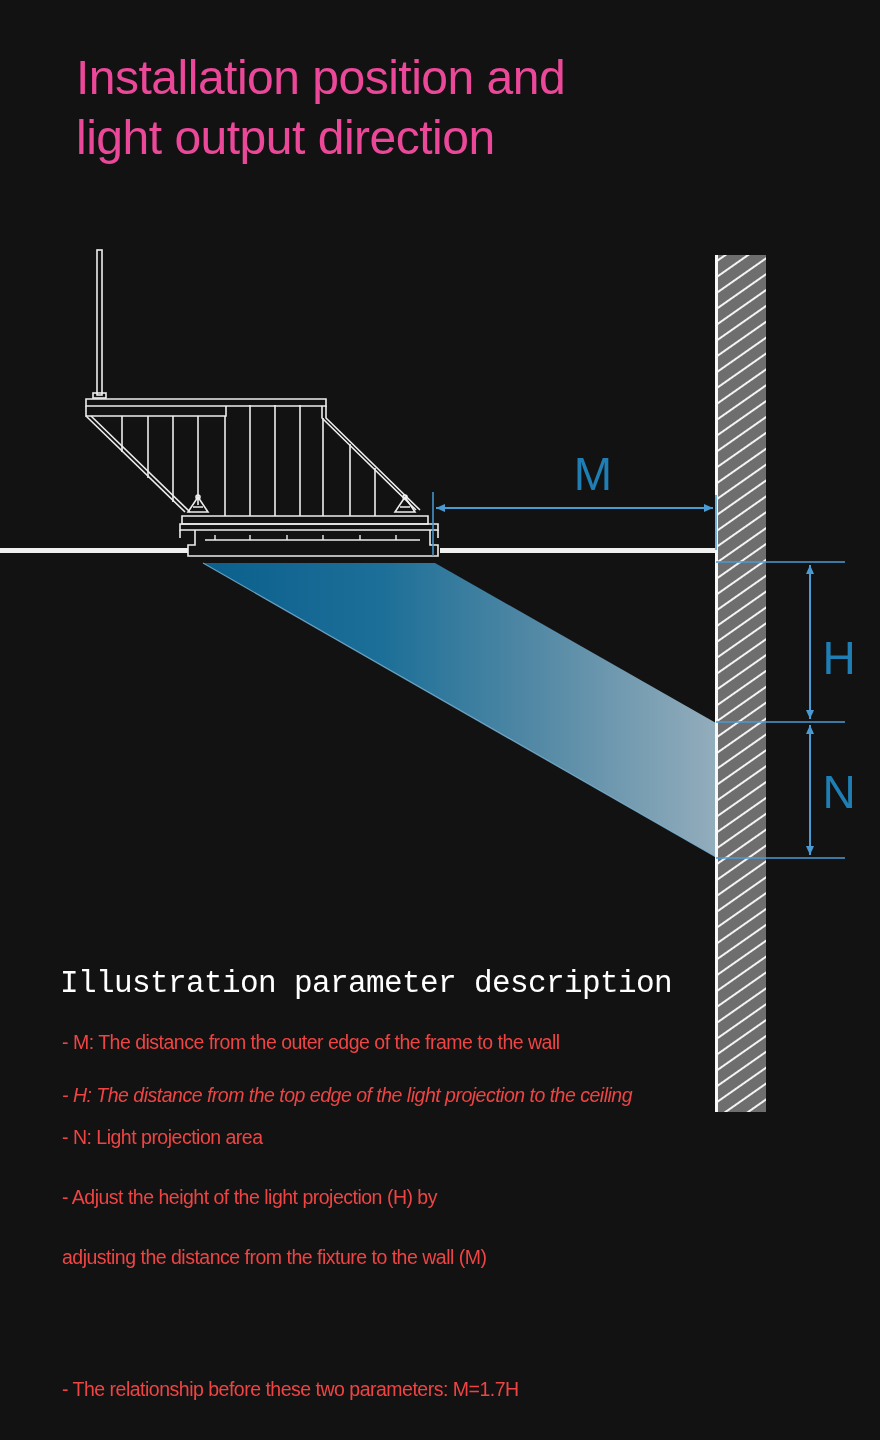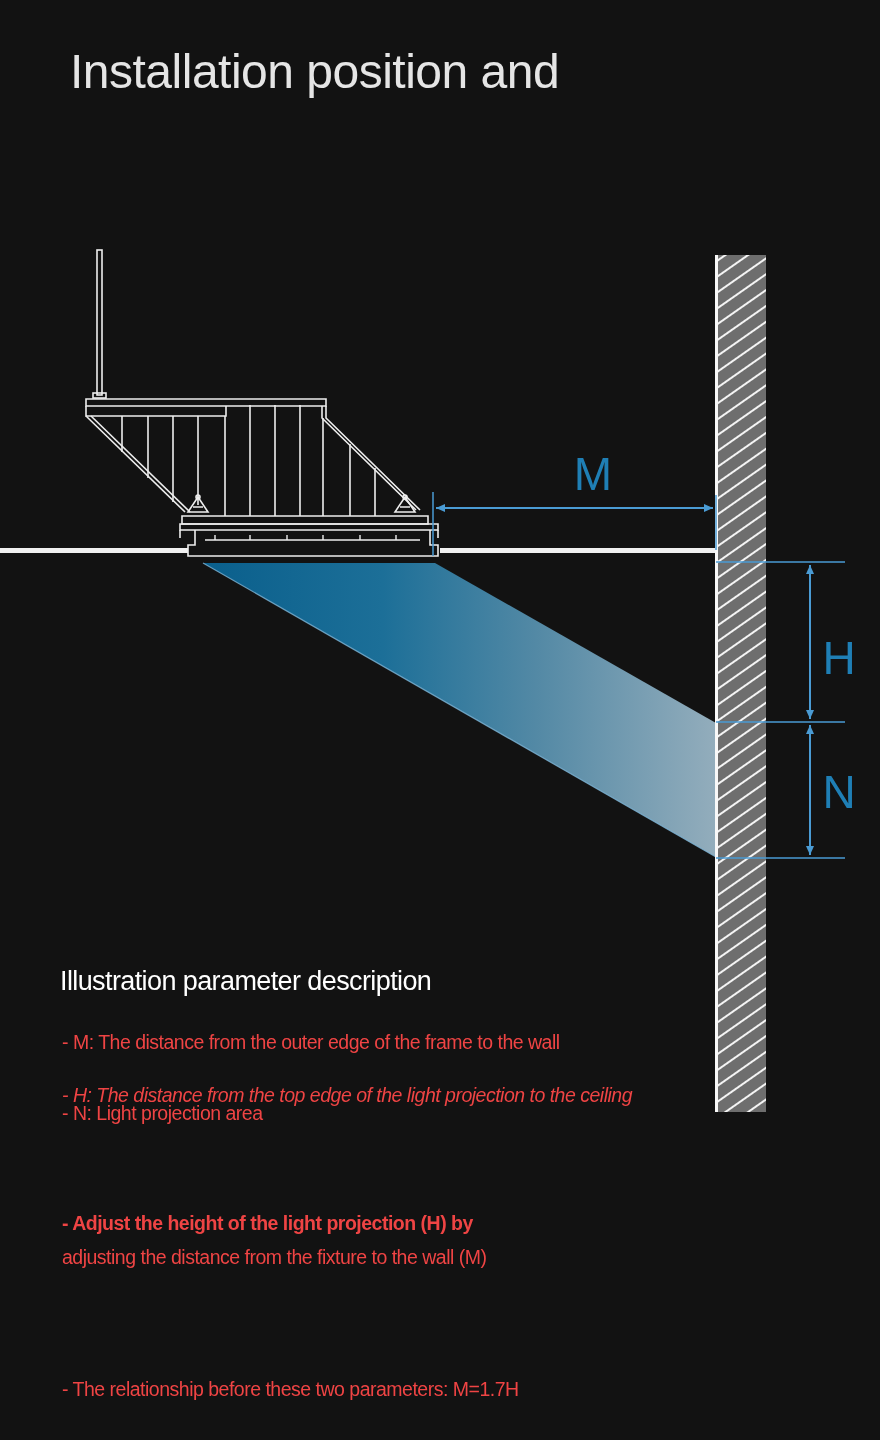--- a/index.html
+++ b/index.html
@@ -1,32 +1,33 @@
 <!DOCTYPE html>
 <html><head>
 <meta charset="utf-8">
 <style>
   html, body { margin:0; padding:0; background:#121212; }
   body { width:880px; height:1440px; position:relative; overflow:hidden;
          font-family:"Liberation Sans", "DejaVu Sans", sans-serif; color:#fff; }
   .title { position:absolute; left:62px; top:34px; font-size:48px; line-height:60px;
-           font-weight:normal; letter-spacing:-0.5px; color:#e5e5e5; margin:8px; }
+           font-weight:normal; letter-spacing:-0.5px; color:#ec4899; margin:14px; }
   .title span { display:block; }
   .diagram { position:absolute; left:0; top:0; width:880px; height:1440px; }
-  .subtitle { position:absolute; left:60px; top:966px; font-size:27px; margin:0;
-              font-weight:normal; letter-spacing:-0.6px; color:#fff; }
+  .subtitle { position:absolute; left:60px; top:966px; font-size:31px; margin:0;
+              font-weight:normal; letter-spacing:-0.6px; color:#fff;font-family:Liberation Mono, monospace; }
   .desc { position:absolute; left:62px; font-size:19.5px; letter-spacing:-0.5px;
           color:#ef4444; line-height:34px; white-space:nowrap; }
   .dim-label { font-family:"Liberation Sans", "DejaVu Sans", sans-serif; font-size:46px; }
 </style>
 </head>
 <body>
 
 <h1 class="title">
   <span>Installation position and</span>
+  <span>light output direction</span>
 </h1>
 
 <svg class="diagram" viewBox="0 0 880 1440" width="880" height="1440" xmlns="http://www.w3.org/2000/svg">
   <defs>
     <linearGradient id="beamGrad" x1="203" y1="0" x2="716" y2="0" gradientUnits="userSpaceOnUse">
       <stop offset="0" stop-color="#0a5f8c"></stop>
       <stop offset="0.35" stop-color="#1c6f98"></stop>
       <stop offset="0.65" stop-color="#5389a5"></stop>
       <stop offset="1" stop-color="#93adbc"></stop>
     </linearGradient>
@@ -118,16 +119,16 @@
     <line x1="810" y1="725" x2="810" y2="855" stroke-width="2" marker-start="url(#arrowStart)" marker-end="url(#arrowEnd)"></line>
   </g>
   <text x="839" y="674" text-anchor="middle" fill="#1f7fb5" class="dim-label">H</text>
   <text x="839" y="808" text-anchor="middle" fill="#1f7fb5" class="dim-label">N</text>
 </svg>
 
 <h2 class="subtitle">Illustration parameter description</h2>
 
 <div class="desc" style="top:1025px;">- M: The distance from the outer edge of the frame to the wall</div>
 <div class="desc" style="top:1078px;font-style:italic;">- H: The distance from the top edge of the light projection to the ceiling</div>
-<div class="desc" style="top:1096px;">- N: Light projection area</div>
-<div class="desc" style="top:1206px;font-weight:bold;">- Adjust the height of the light projection (H) by</div>
+<div class="desc" style="top:1120px;">- N: Light projection area</div>
+<div class="desc" style="top:1180px;">- Adjust the height of the light projection (H) by</div>
 <div class="desc" style="top:1240px;text-align:center;">adjusting the distance from the fixture to the wall (M)</div>
 <div class="desc" style="top:1372px;">- The relationship before these two parameters: M=1.7H</div>
 
 </body></html>

